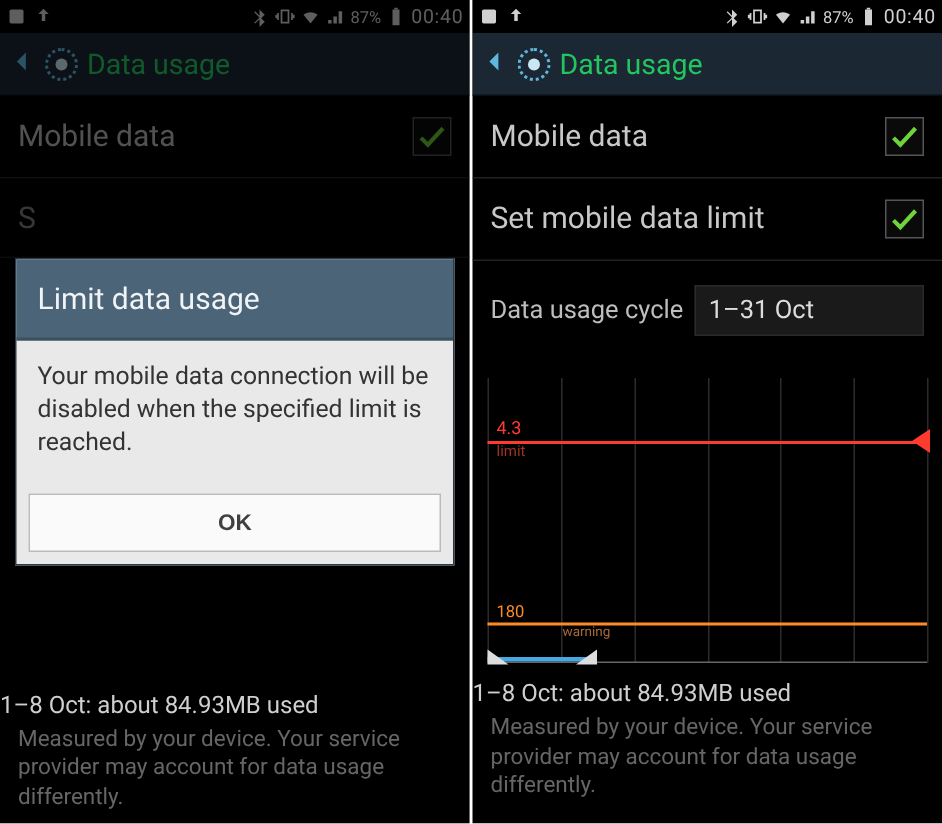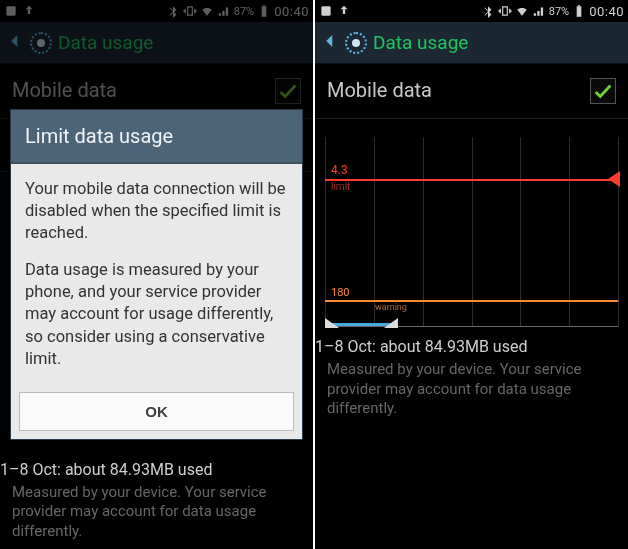--- a/index.html
+++ b/index.html
@@ -233,21 +233,20 @@
     <div class="row row-cut">
       <span class="row-label">S</span>
     </div>
   </div>
 
   <div class="overlay">
     <div class="dialog">
       <div class="dialog-title">Limit data usage</div>
       <div class="dialog-body">
         <p>Your mobile data connection will be disabled when the specified limit is reached.</p>
-        <p>Data usage is measured by your phone, and your service provider may account for usage differently, so consider using a conservative limit.</p>
       </div>
       <div class="dialog-actions">
         <button class="dialog-btn">OK</button>
       </div>
     </div>
   </div>
 
   <div style="position:absolute; bottom:0; left:0; right:0;">
     <div class="usage-summary">1–8 Oct: about 84.93MB used</div>
     <div class="usage-note">Measured by your device. Your service provider may account for data usage differently.</div>
@@ -311,21 +310,33 @@
   </div>
 
   <div class="row">
     <span class="row-label">Mobile data</span>
     <span class="checkbox">
         <svg viewBox="0 0 24 24">
           <path d="M4 13l5 5L20 6"></path>
         </svg>
       </span>
   </div>
-
+  <div class="row">
+    <span class="row-label">Set mobile data limit</span>
+    <span class="checkbox">
+        <svg viewBox="0 0 24 24">
+          <path d="M4 13l5 5L20 6"></path>
+        </svg>
+      </span>
+  </div>
+
+  <div class="cycle-row">
+    <span>Data usage cycle</span>
+    <div class="cycle-select">1–31 Oct</div>
+  </div>
 
   <div class="chart-wrap">
     <div class="chart">
       <div class="grid-v" style="left:0%"></div>
       <div class="grid-v" style="left:16.6%"></div>
       <div class="grid-v" style="left:33.3%"></div>
       <div class="grid-v" style="left:50%"></div>
       <div class="grid-v" style="left:66.6%"></div>
       <div class="grid-v" style="left:83.3%"></div>
       <div class="grid-v" style="left:100%"></div>

